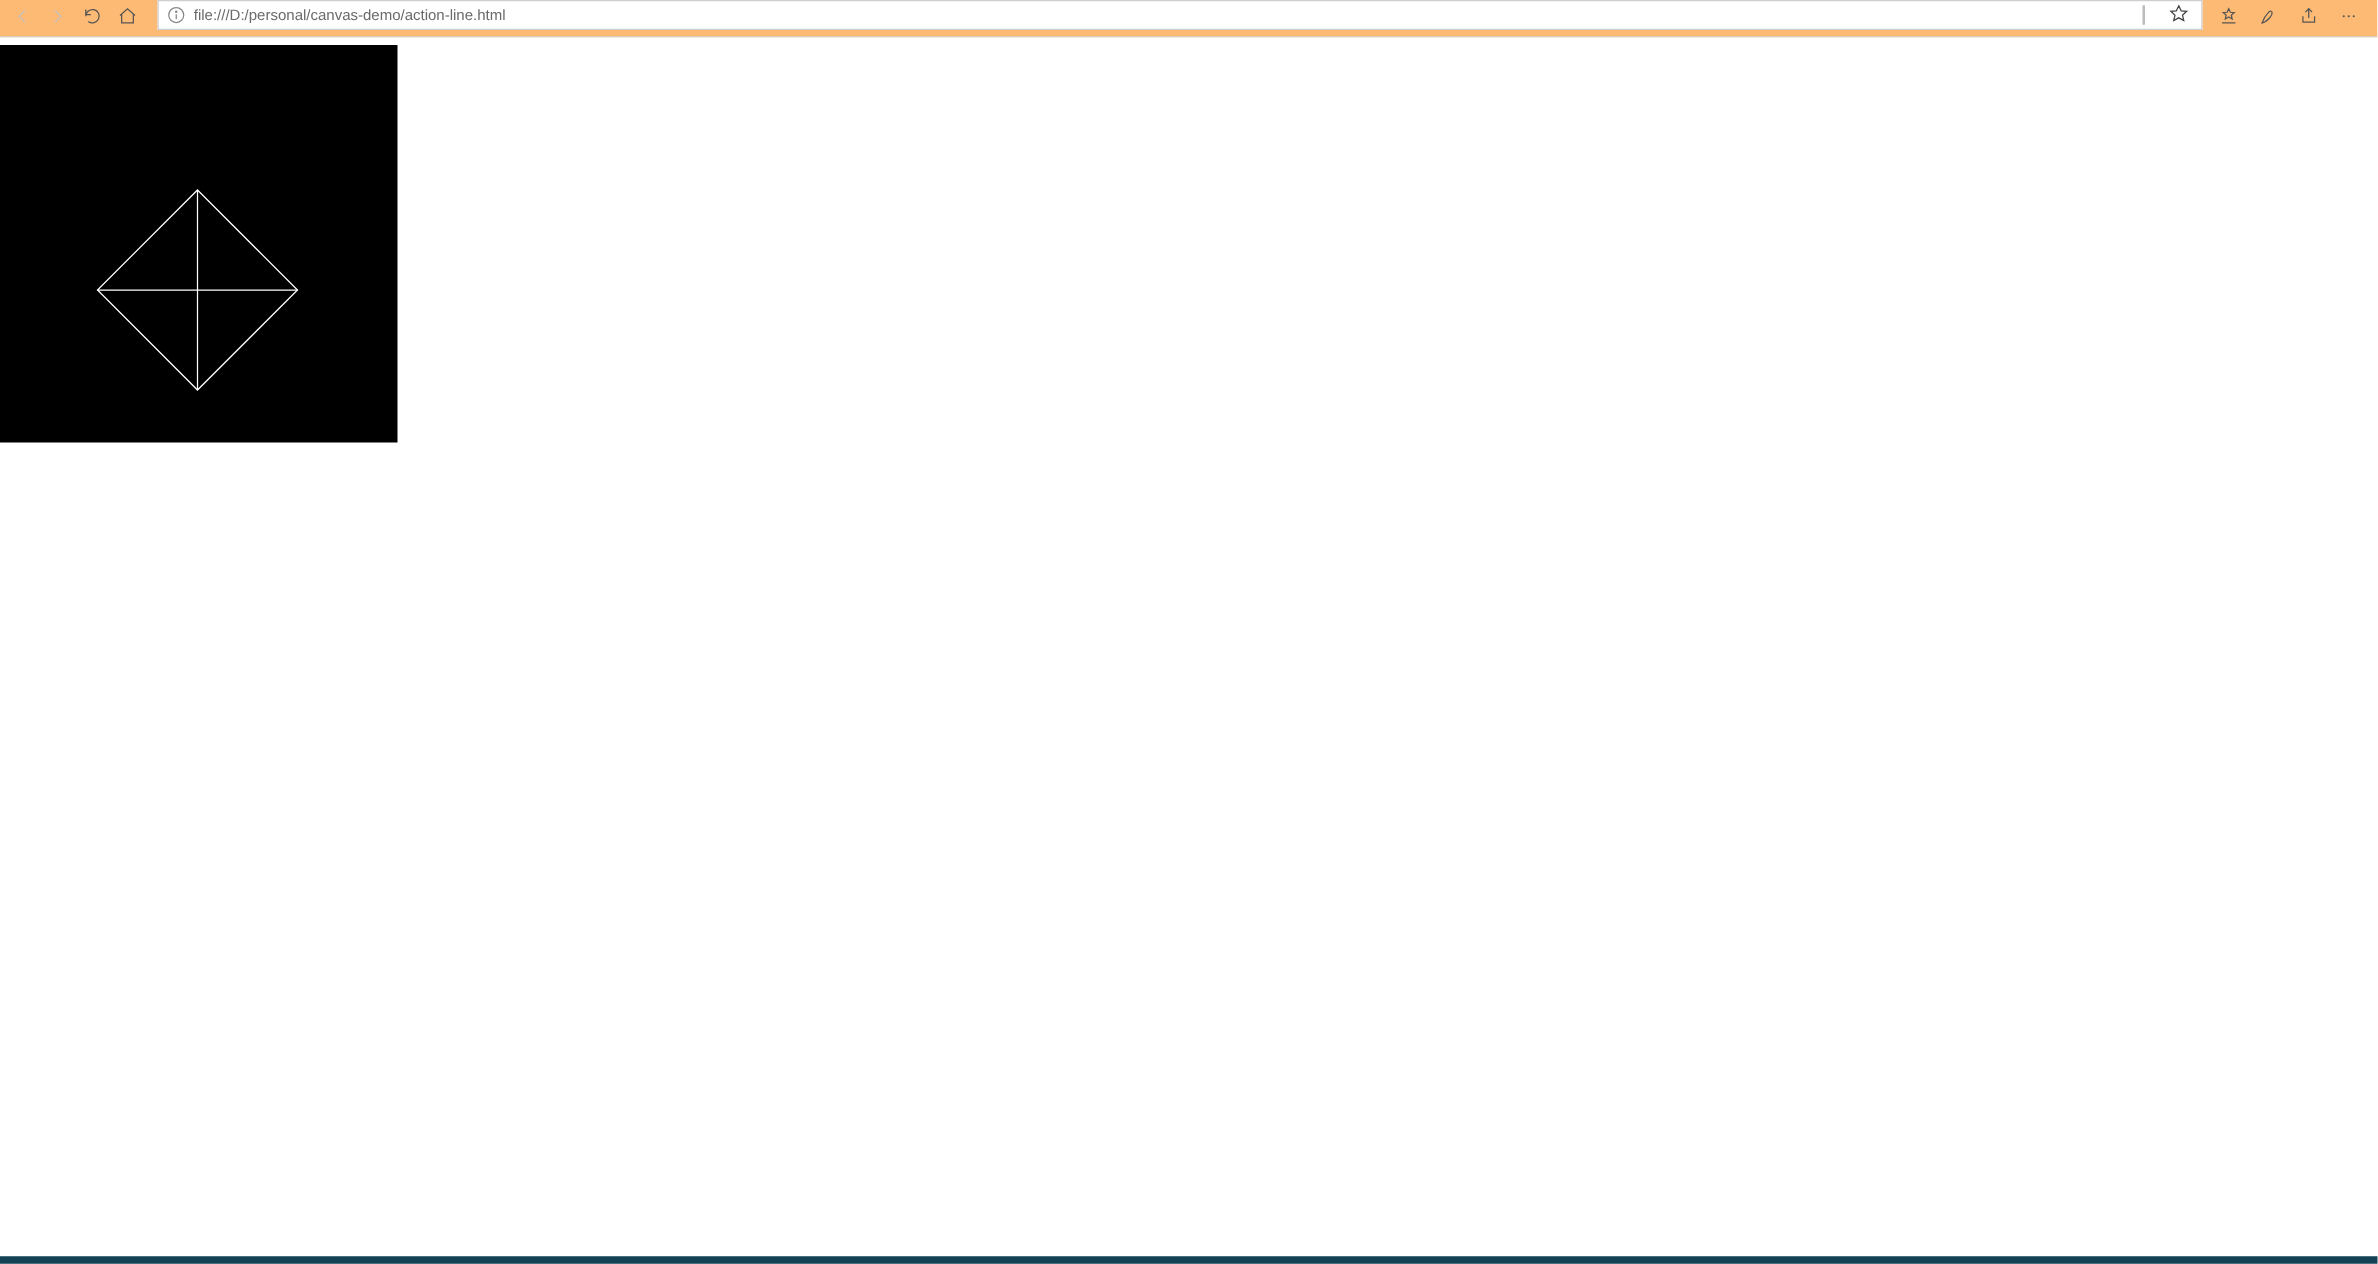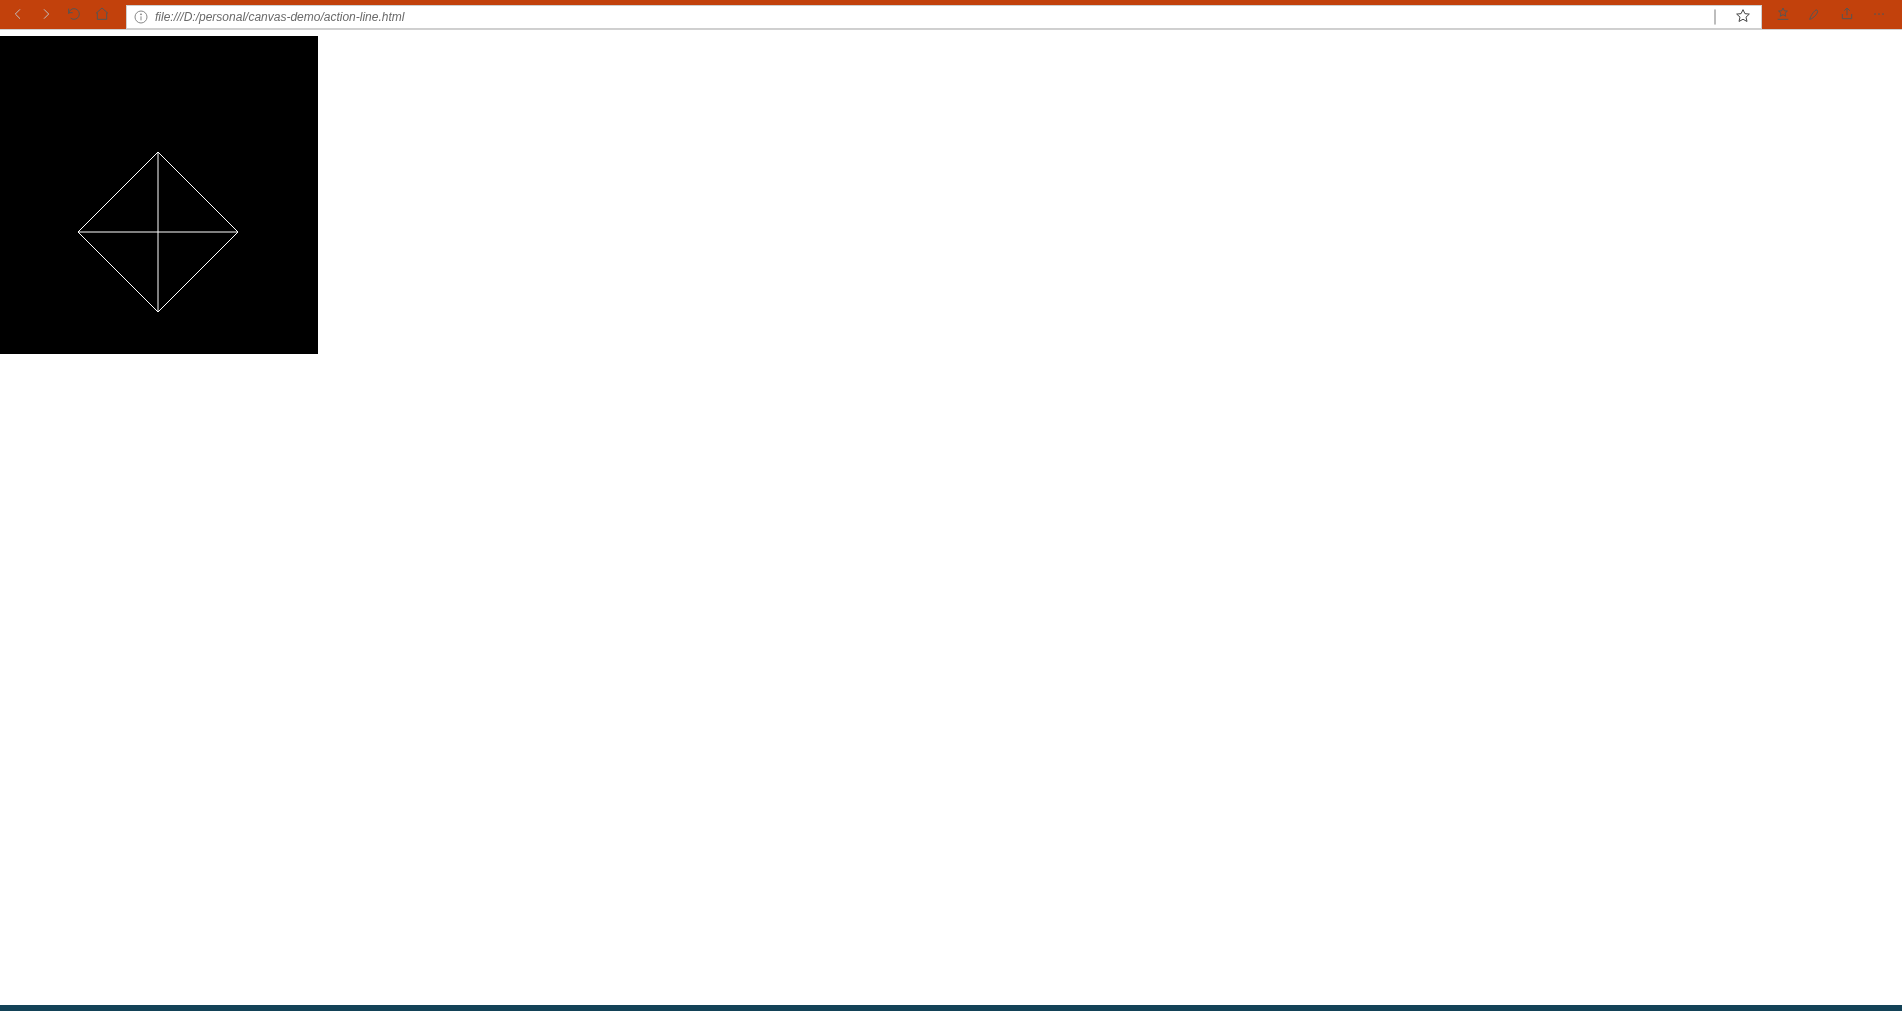--- a/index.html
+++ b/index.html
@@ -10,25 +10,24 @@
     html, body {
       width: 100%;
       height: 100%;
       font-family: "Segoe UI", Arial, sans-serif;
       background: #ffffff;
       overflow: hidden;
     }
     .browser-toolbar {
       height: 30px;
       display: flex;
-      align-items: flex-end;
+      align-items: flex-start;
       padding: 0 4px;
-      background: #c2410c;
+      background: #fdba74;
       border-bottom: 1px solid #d0d0d0;
-      font-style: italic;
     }
     .nav-btn {
       width: 28px;
       height: 28px;
       display: flex;
       align-items: center;
       justify-content: center;
       background: transparent;
       border: none;
       cursor: pointer;

